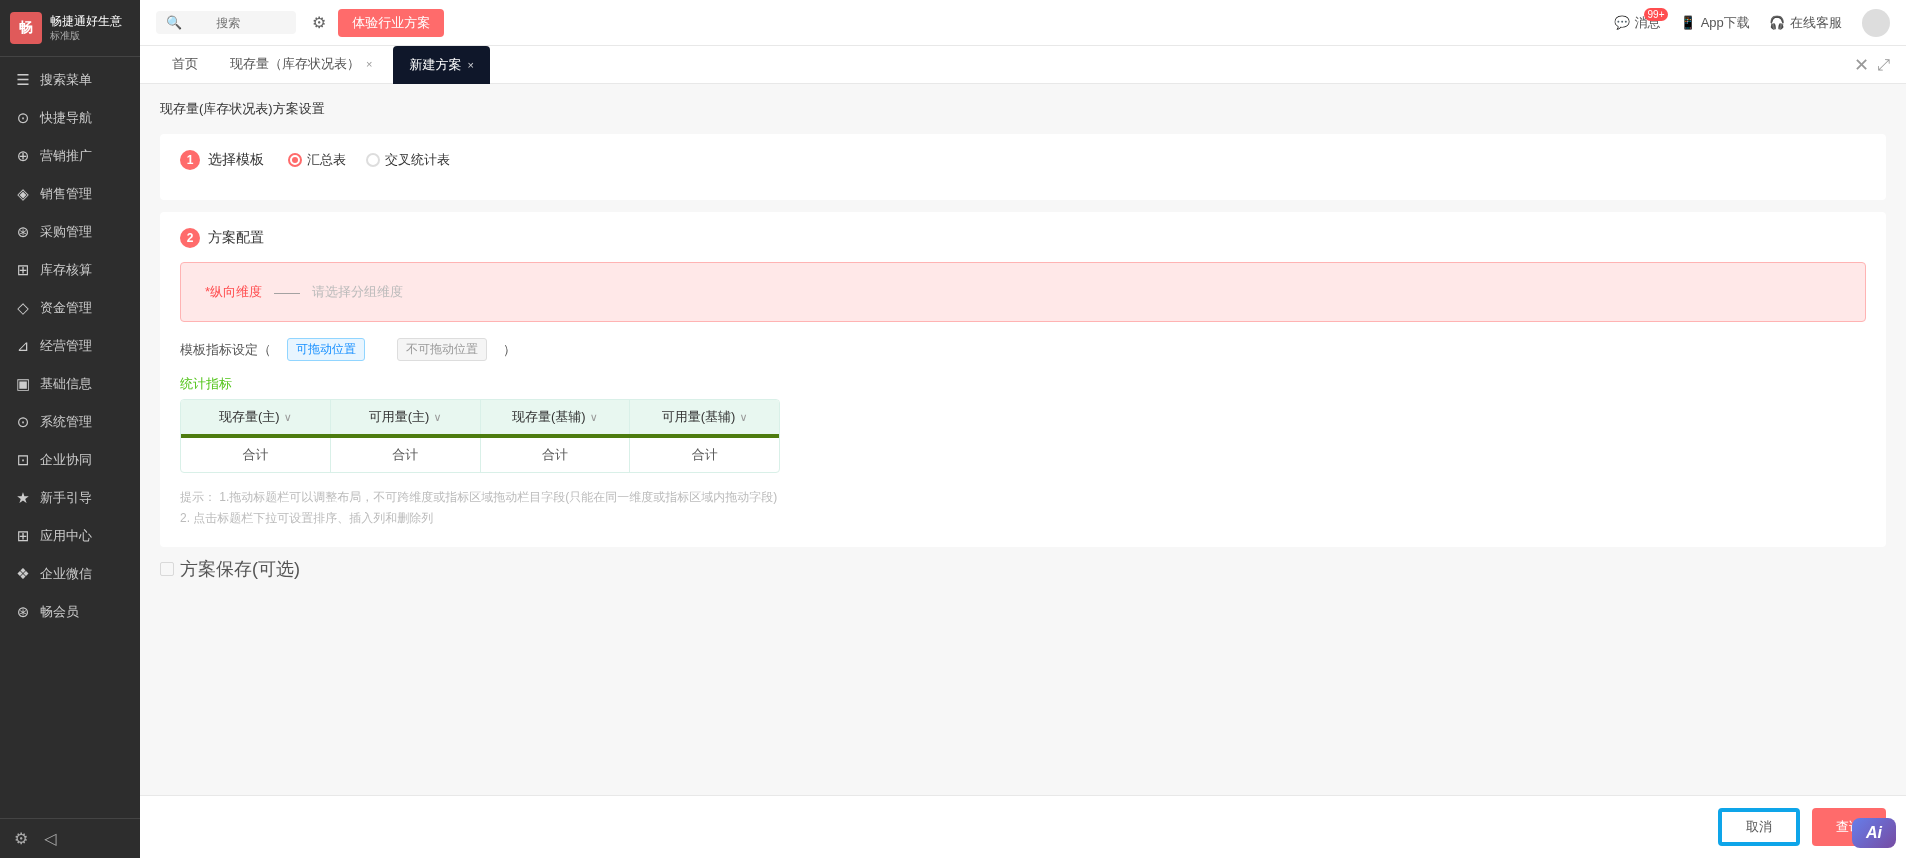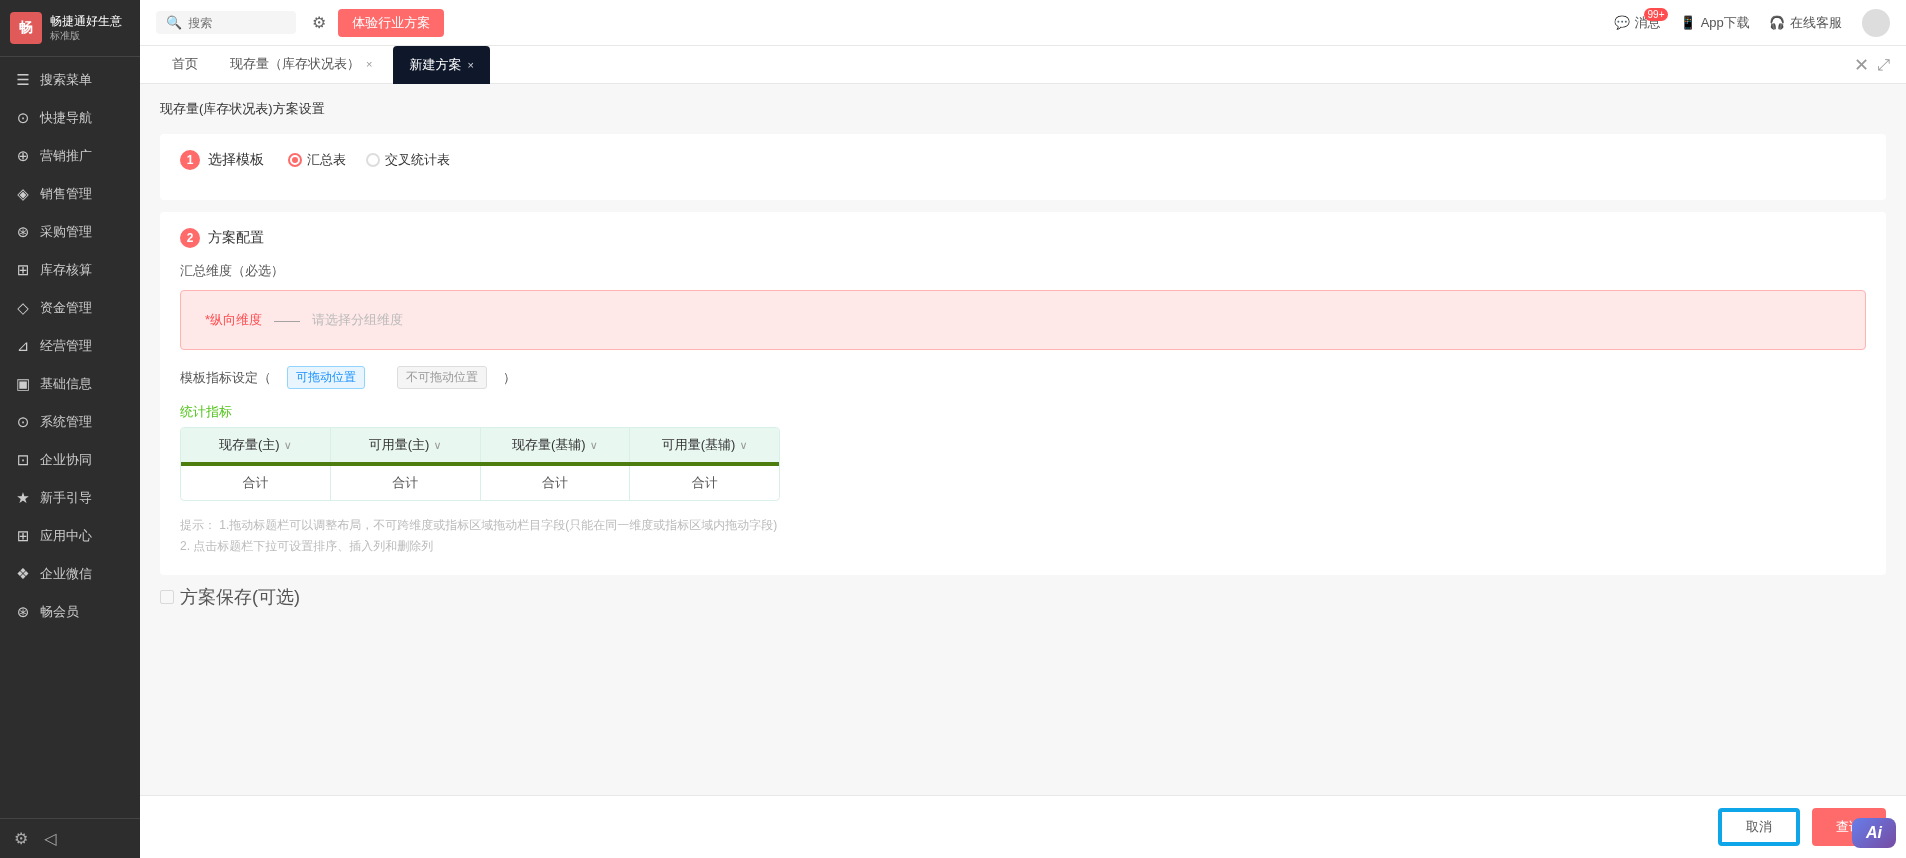--- a/index.html
+++ b/index.html
@@ -87,20 +87,21 @@
       padding: 4px 10px;
       min-width: 140px;
     }
     .topbar-search input {
       border: none;
       background: transparent;
       outline: none;
       font-size: 12px;
       color: #999;
       width: 80px;
+      text-align: center;
     }
     .topbar-gear { color: #666; cursor: pointer; font-size: 16px; margin-left: 4px; }
     .topbar-trial-btn {
       background: #ff6b6b;
       color: white;
       border: none;
       border-radius: 4px;
       padding: 5px 14px;
       font-size: 13px;
       cursor: pointer;
@@ -523,21 +524,20 @@
         </div>
       </div>
     </div>
 
     <div class="section2">
       <div class="step-header">
         <div class="step-badge">2</div>
         <div class="step-title">方案配置</div>
       </div>
 
-      <div class="field-label">汇总维度（必选）</div>
 
       <div class="dimension-area">
         <span class="dimension-required">*纵向维度</span>
         <span class="dimension-line">——</span>
         <span class="dimension-placeholder">请选择分组维度</span>
       </div>
 
       <div class="metrics-setting">
         <span>模板指标设定（</span>
         <span class="draggable-badge">可拖动位置</span>

